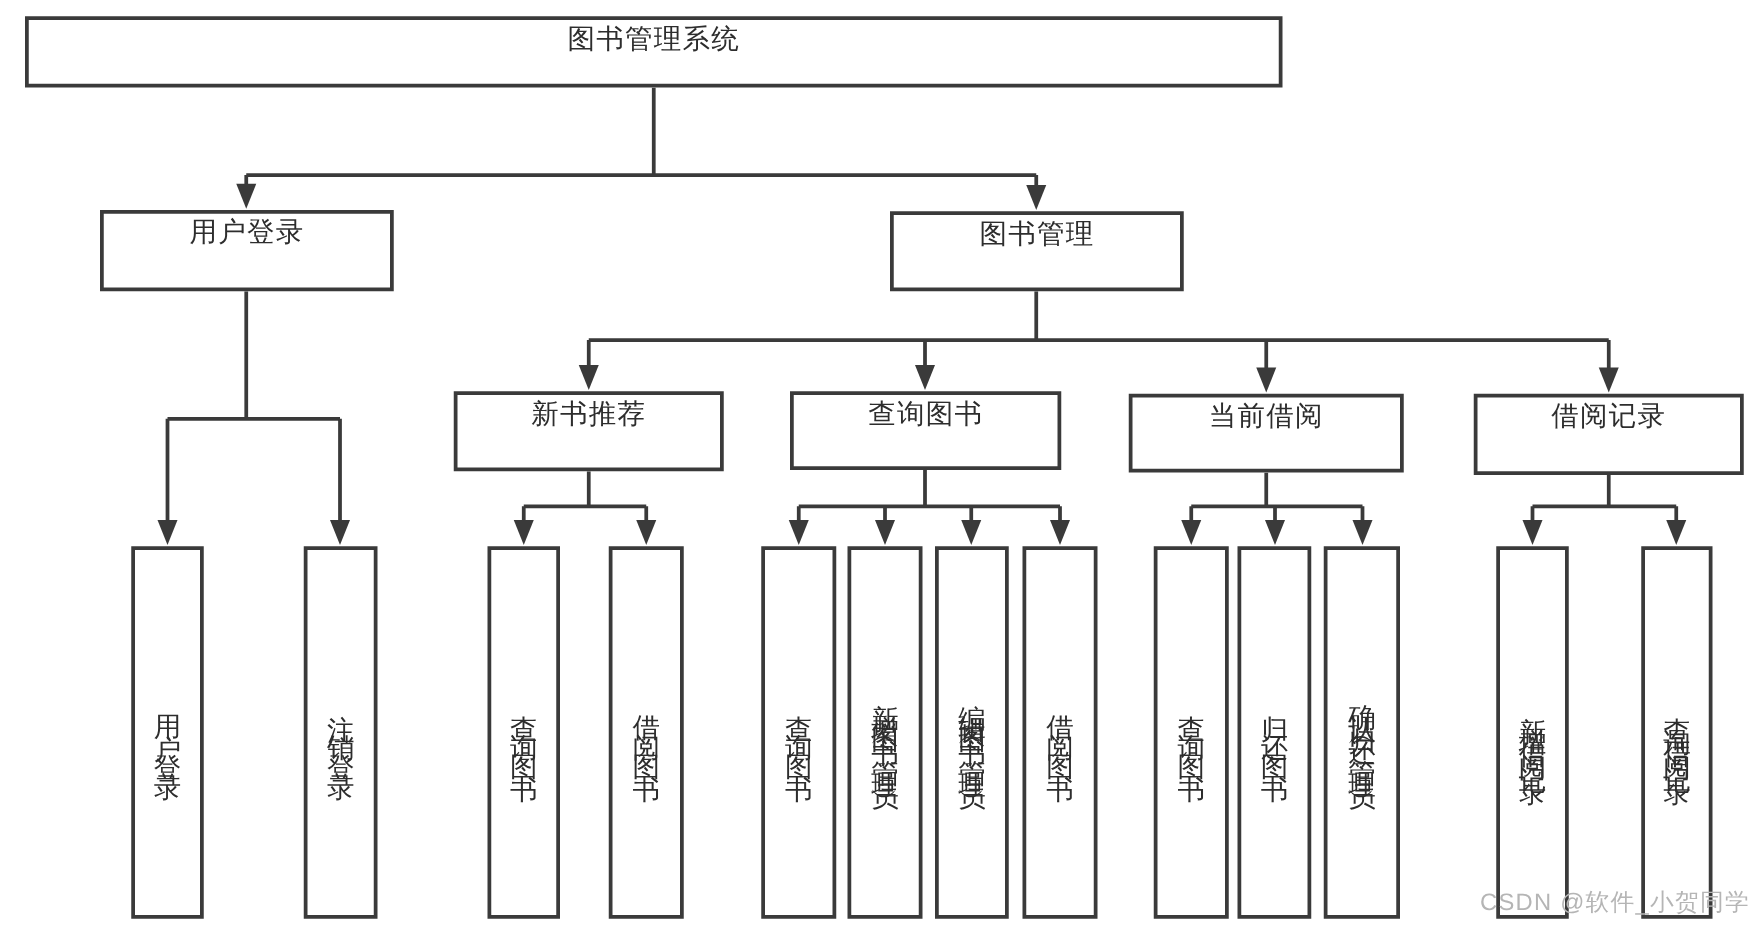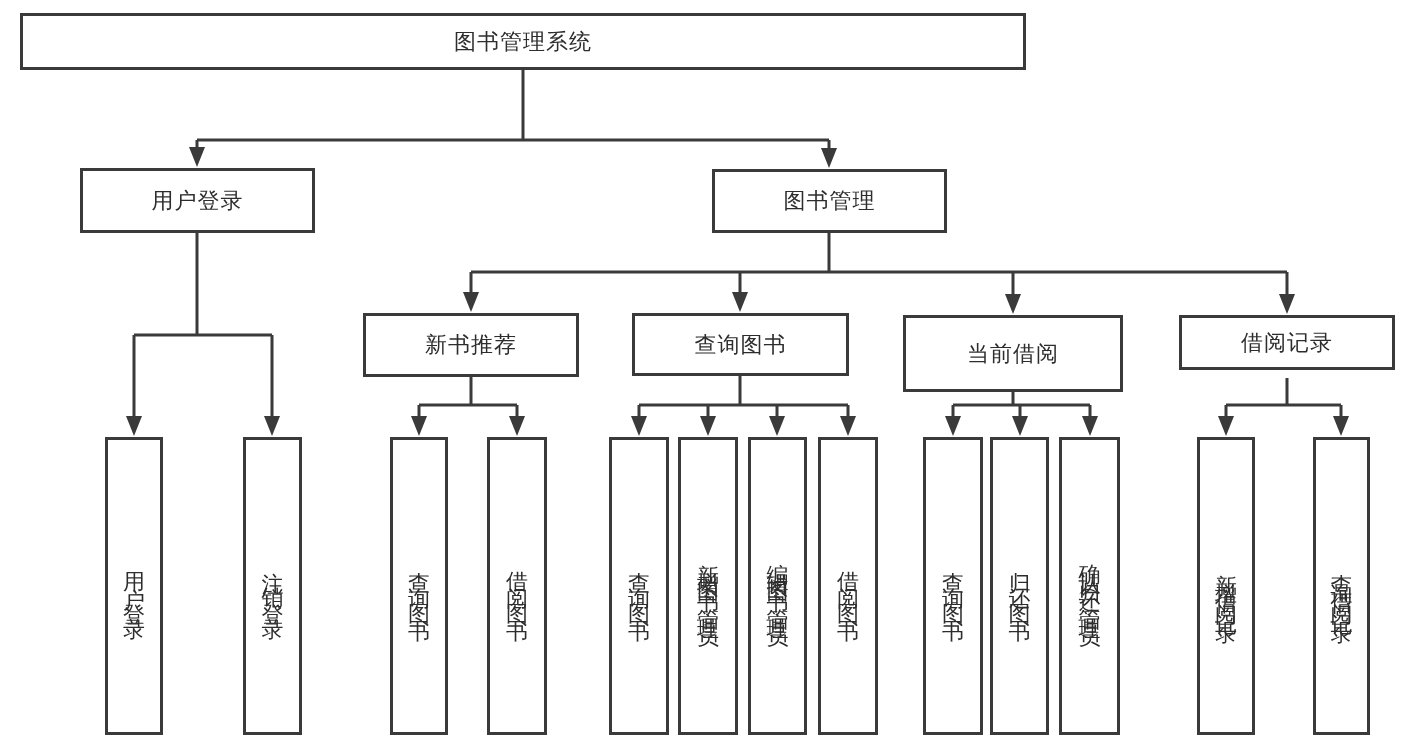--- a/index.html
+++ b/index.html
@@ -11,21 +11,21 @@
     color:var(--text,#2d2d2d);
     overflow:hidden;
   }
   .wires{position:absolute;left:0;top:0;width:1405px;height:747px;color:var(--line,#3a3a3a);}
   .cl{stroke:currentColor;stroke-width:3;fill:none;}
   .ah{fill:currentColor;stroke:none;}
   .node{
     position:absolute;box-sizing:border-box;
     border:3px solid var(--line,#3a3a3a);
     background:#fff;
-    display:flex;align-items:center;justify-content:center;
+    display:flex;justify-content:center;
     font-size:22px;letter-spacing:1px;
     z-index:2;
   }
   .leaf{
     position:absolute;box-sizing:border-box;top:437px;height:298px;
     border:3px solid var(--line,#3a3a3a);
     background:#fff;
     display:flex;align-items:center;justify-content:center;
     z-index:2;
   }
@@ -104,24 +104,24 @@
   <div class="node" style="left:363px;top:313px;width:216px;height:64px">
     <span>新书推荐</span>
   </div>
 
   <div class="node" style="left:712px;top:169px;width:235px;height:64px">
     <span>图书管理</span>
   </div>
   <div class="node" style="left:632px;top:313px;width:217px;height:63px">
     <span>查询图书</span>
   </div>
-  <div class="node" style="left:903px;top:315px;width:220px;height:77px">
+  <div class="node" style="left:903px;top:315px;width:220px;height:63px">
     <span>当前借阅</span>
   </div>
-  <div class="node" style="left:1179px;top:315px;width:216px;height:55px">
+  <div class="node" style="left:1179px;top:315px;width:216px;height:65px">
     <span>借阅记录</span>
   </div>
 
   <div class="leaf ls4" style="left:105px;width:58px">
     <span>用户登录</span>
   </div>
   <div class="leaf ls4" style="left:243px;width:59px">
     <span>注销登录</span>
   </div>
 
@@ -155,14 +155,15 @@
     <span>确认归还（管理员）</span>
   </div>
 
   <div class="leaf ls6" style="left:1197px;width:58px">
     <span>新增借阅记录</span>
   </div>
   <div class="leaf ls6" style="left:1313px;width:57px">
     <span>查询借阅记录</span>
   </div>
 
+  <div class="watermark">CSDN @软件_小贺同学</div>
 
 </div>
 
 </body></html>

